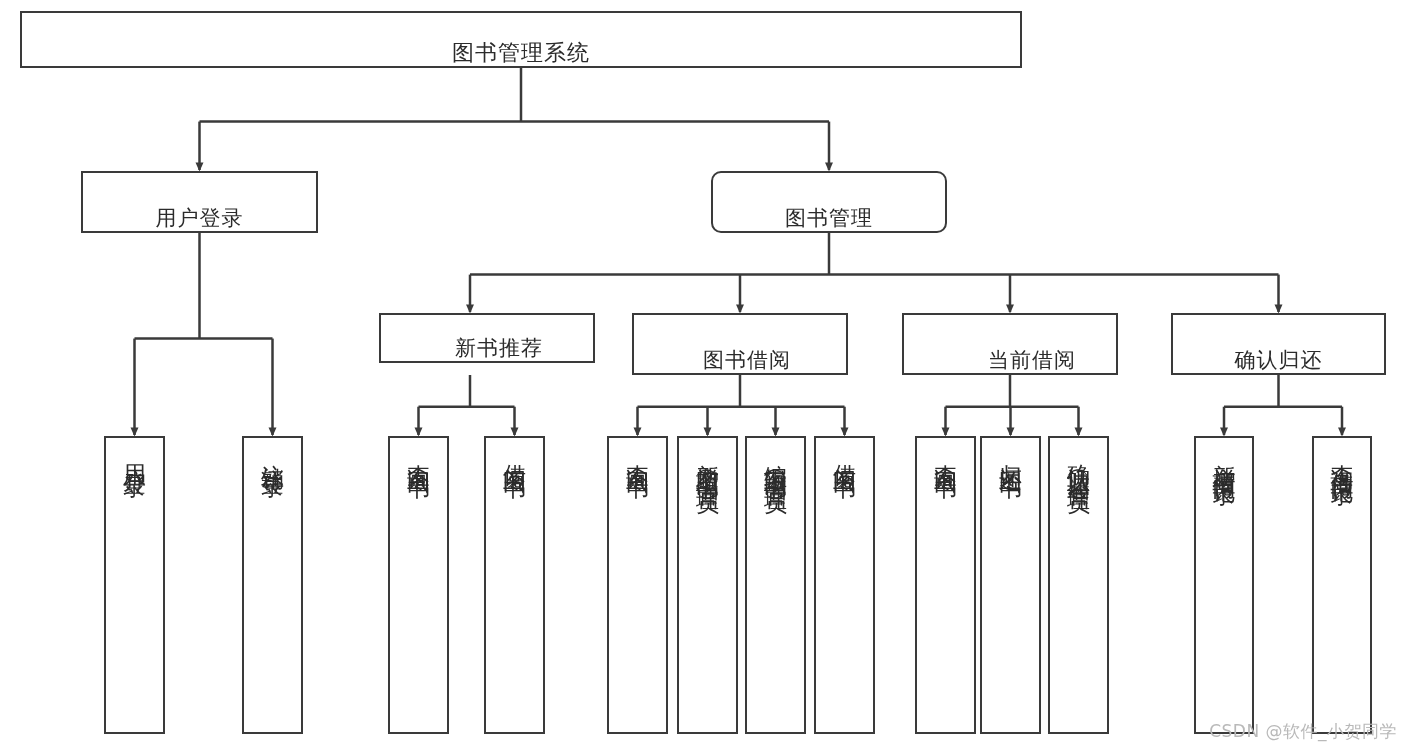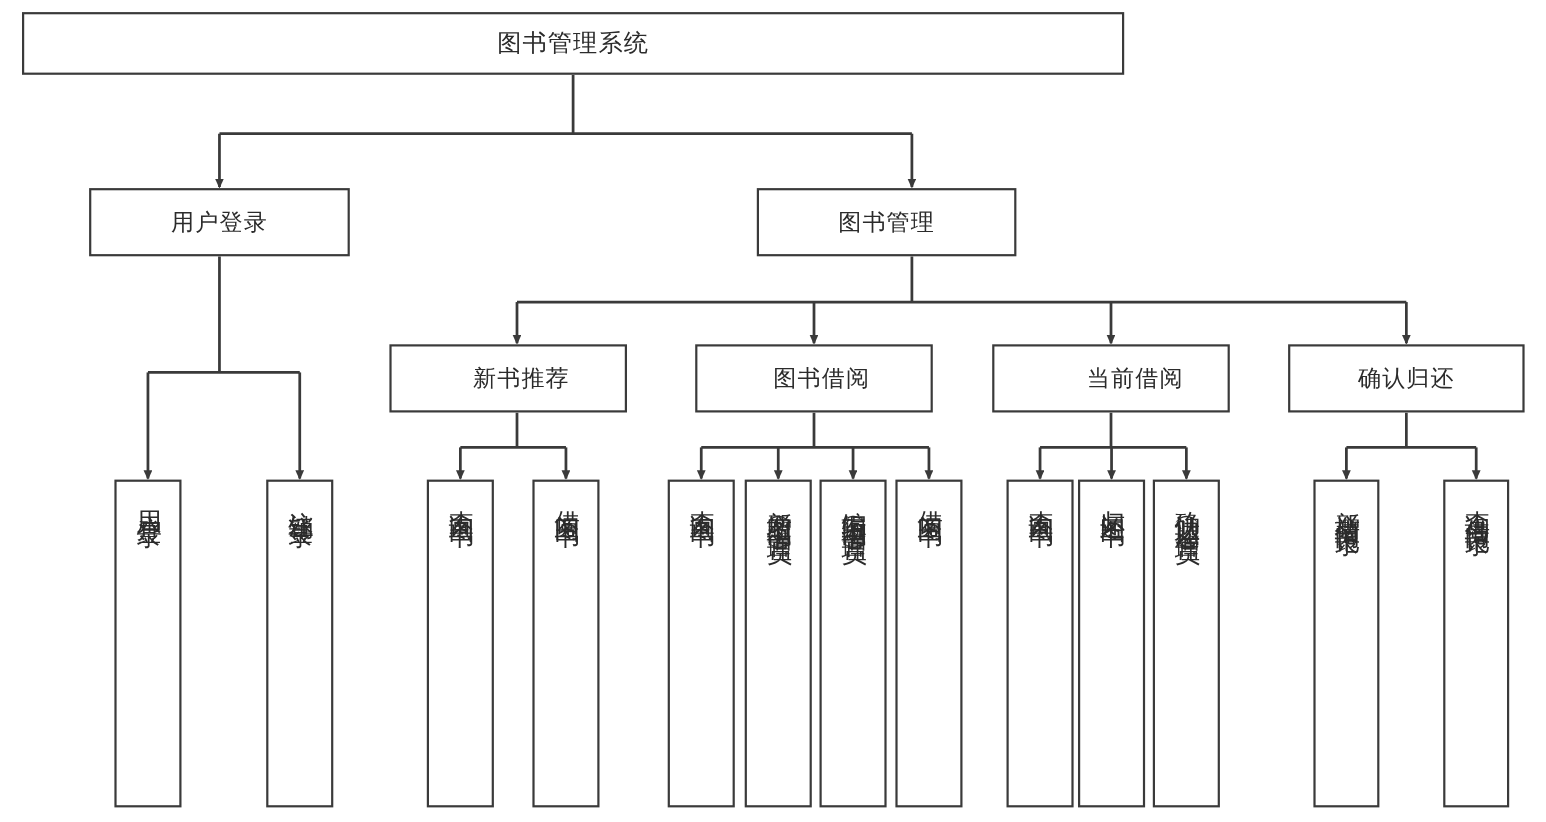--- a/index.html
+++ b/index.html
@@ -27,21 +27,21 @@
     width: 1405px;
     height: 747px;
     pointer-events: none;
   }
   .node {
     position: absolute;
     box-sizing: border-box;
     border: 2.5px solid #3a3a3a;
     background: #ffffff;
     display: flex;
-    align-items: center;
+    align-items: flex-end;
     justify-content: center;
     color: #2b2b2b;
   }
   .node .label {
     display: block;
     text-align: center;
     line-height: 1.18;
     letter-spacing: 1px;
     white-space: nowrap;
   }
@@ -125,24 +125,24 @@
       </g>
   </svg>
 
   <div id="nodes-layer">
       <div class="node horiz root" style="left: 20px; top: 11px; width: 1002px; height: 57px;">
         <span class="label">图书管理系统</span>
       </div>
       <div class="node horiz" style="left: 81px; top: 171px; width: 237px; height: 62px;">
         <span class="label">用户登录</span>
       </div>
-      <div class="node horiz" style="left: 688px; top: 171px; width: 236px; height: 62px;">
+      <div class="node horiz" style="left: 711px; top: 171px; width: 236px; height: 62px; border-radius: 10px;">
         <span class="label">图书管理</span>
       </div>
-      <div class="node horiz" style="left: 354px; top: 313px; width: 216px; height: 62px; padding-left: 24px;">
+      <div class="node horiz" style="left: 379px; top: 313px; width: 216px; height: 50px; padding-left: 24px;">
         <span class="label">新书推荐</span>
       </div>
       <div class="node horiz" style="left: 632px; top: 313px; width: 216px; height: 62px; padding-left: 14px;">
         <span class="label">图书借阅</span>
       </div>
       <div class="node horiz" style="left: 902px; top: 313px; width: 216px; height: 62px; padding-left: 44px;">
         <span class="label">当前借阅</span>
       </div>
       <div class="node horiz" style="left: 1171px; top: 313px; width: 215px; height: 62px;">
         <span class="label">确认归还</span>
@@ -181,13 +181,14 @@
         <span class="label">确认归还（管理员）</span>
       </div>
       <div class="node vert" style="left: 1194px; top: 436px; width: 60px; height: 298px;">
         <span class="label">新增借阅记录</span>
       </div>
       <div class="node vert" style="left: 1312px; top: 436px; width: 60px; height: 298px;">
         <span class="label">查询借阅记录</span>
       </div>
     </div>
 
+  <div class="watermark">CSDN @软件_小贺同学</div>
 </div>
 
 </body></html>

